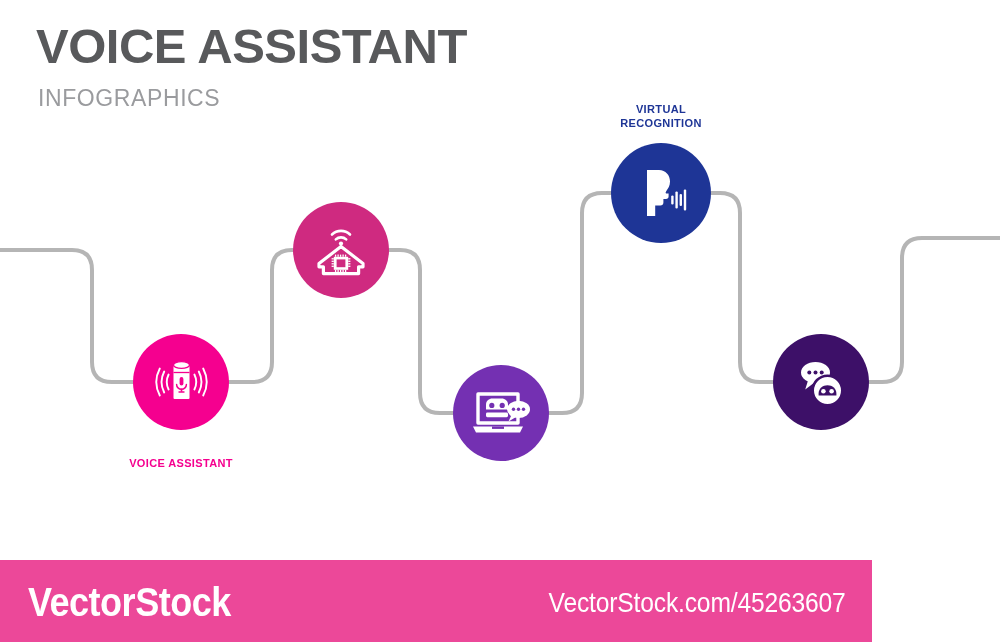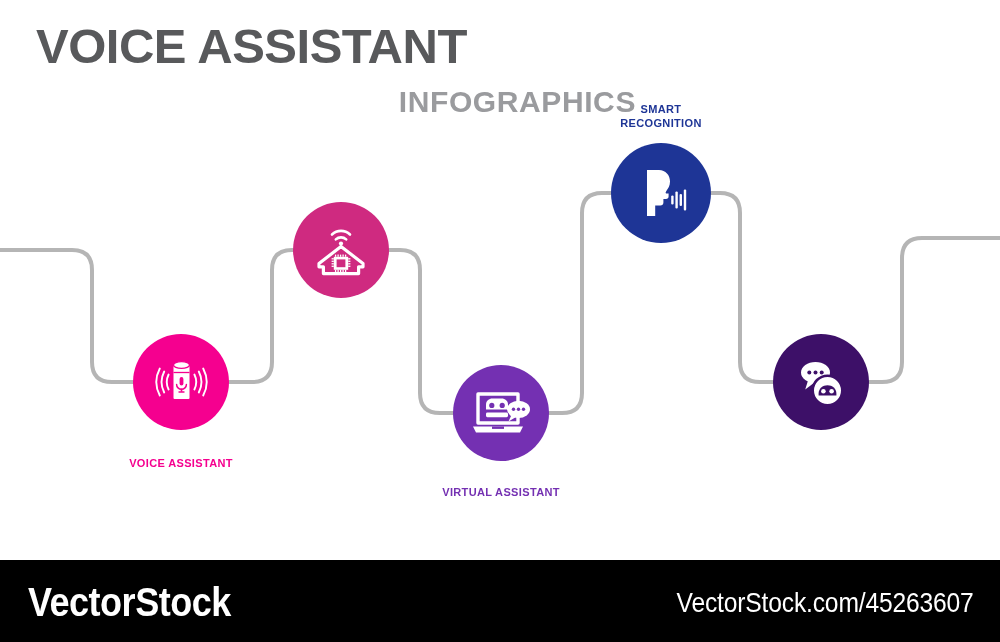--- a/index.html
+++ b/index.html
@@ -36,27 +36,26 @@
     font-size: 49px;
     font-weight: bold;
     color: #58595b;
     letter-spacing: -0.5px;
     line-height: 1.0;
     margin: 0;
     white-space: nowrap;
   }
   .sub-title {
     font-family: "Liberation Sans", sans-serif;
-    font-size: 30px;
-    font-weight: bold;
+    font-size: 23px;
+    font-weight: normal;
     color: #9a9b9e;
     letter-spacing: 0.6px;
     margin: 14px 0 0 2px;
     white-space: nowrap;
-    text-align: right;
   }
 
   
   .connector-layer {
     position: absolute;
     left: 0; top: 0;
     width: 1000px;
     height: 560px;
     z-index: 1;
   }
@@ -84,23 +83,23 @@
     text-align: center;
     line-height: 1.28;
     white-space: pre-line;
   }
 
   
   .footer {
     position: absolute;
     left: 0;
     top: 560px;
-    width: 1000px;
+    width: 872px;
     height: 82px;
-    background: #000000;
+    background: #ec4899;
     z-index: 5;
   }
   .footer-logo {
     position: absolute;
     left: 28px;
     top: 19px;
     color: #ffffff;
     font-family: "Liberation Sans Narrow", "Liberation Sans", sans-serif;
     font-size: 41px;
     font-weight: bold;
@@ -229,21 +228,21 @@
 
         <g fill="#ffffff">
           <rect x="41.2" y="33.5" width="2.4" height="9" rx="1.1"></rect>
           <rect x="45.4" y="29.5" width="2.4" height="17" rx="1.1"></rect>
           <rect x="49.6" y="32.0" width="2.4" height="12" rx="1.1"></rect>
           <rect x="53.8" y="27.5" width="2.4" height="21" rx="1.1"></rect>
         </g>
       </svg>
     </div>
   </div>
-  <div class="node-label" style="left:561px; top:102px; width:200px; color:#1e3596;">SMART
+  <div class="node-label" style="left:561px; top:102px; width:200px; color:#1e3596;">VIRTUAL
 RECOGNITION</div>
 
   <div class="node" style="left:453px; top:365px; width:96px; height:96px;">
     <div class="bubble" style="left:0; top:0; width:96px; height:96px; background:#7430b2;">
       <svg width="62" height="56" viewBox="0 0 62 56">
 
         <path d="M8 9 L48 9 L48 38 L8 38 Z" fill="none" stroke="#ffffff" stroke-width="3.4" stroke-linejoin="round"></path>
 
         <path d="M3 41.5 L53 41.5 L50 47.5 L6 47.5 Z" fill="#ffffff"></path>
         <rect x="22" y="41.5" width="12" height="2.4" fill="#7430b2"></rect>
@@ -260,21 +259,20 @@
           <path d="M41.5 30 L38.5 36.5 L45.6 32.2 Z" fill="#ffffff"></path>
           <g fill="#7430b2">
             <circle cx="43.5" cy="24.3" r="1.7"></circle>
             <circle cx="48.5" cy="24.3" r="1.7"></circle>
             <circle cx="53.5" cy="24.3" r="1.7"></circle>
           </g>
         </g>
       </svg>
     </div>
   </div>
-  <div class="node-label" style="left:401px; top:485px; width:200px; color:#7430b2;">VIRTUAL ASSISTANT</div>
 
   <div class="node" style="left:773px; top:334px; width:96px; height:96px;">
     <div class="bubble" style="left:0; top:0; width:96px; height:96px; background:#3d1068;">
       <svg width="58" height="58" viewBox="0 0 58 58">
 
         <g>
           <ellipse cx="23.5" cy="19.5" rx="14.5" ry="10.6" fill="#ffffff"></ellipse>
           <path d="M16 27.5 L13.2 36.5 L22.5 29.6 Z" fill="#ffffff"></path>
           <g fill="#3d1068">
             <circle cx="17.3" cy="19.5" r="2.0"></circle>

